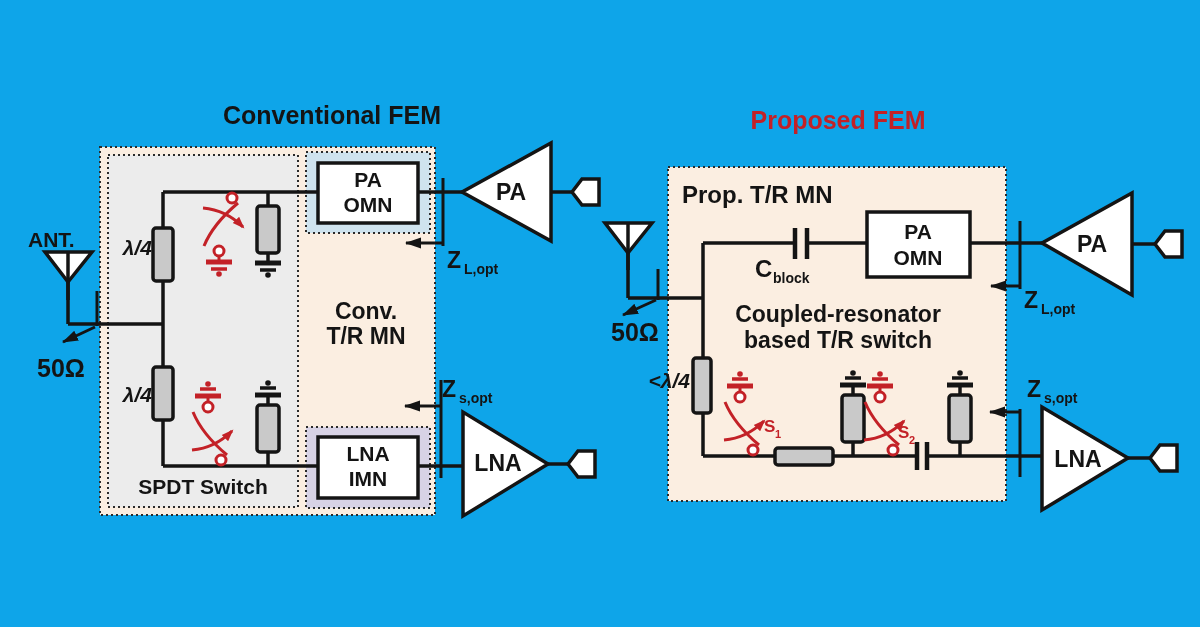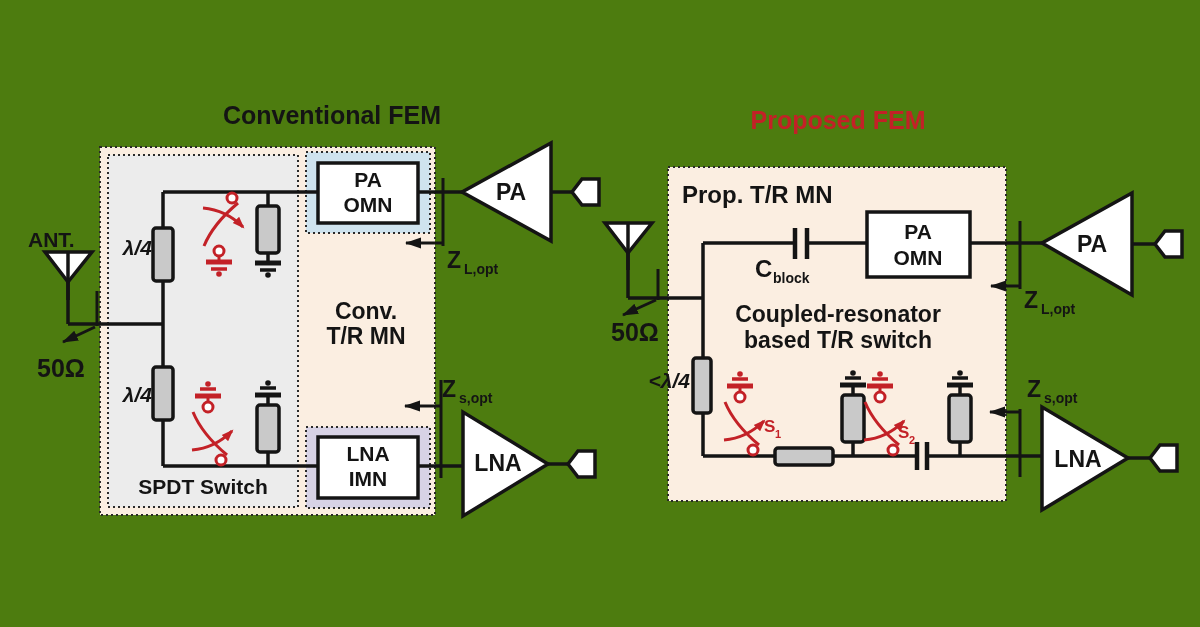--- a/index.html
+++ b/index.html
@@ -1,16 +1,16 @@
 <!DOCTYPE html>
 <html><head>
 <meta charset="utf-8">
 <style>
   html,body{margin:0;padding:0;background:#fff;}
-  #stage{position:relative;width:1200px;height:627px;background:#4d7c0f;overflow:hidden;}
+  #stage{position:relative;width:1200px;height:627px;background:#0ea5e9;overflow:hidden;}
   svg{position:absolute;left:0;top:0;}
   text{font-family:"Liberation Sans","DejaVu Sans",sans-serif;font-weight:bold;fill:#141414;}
   .redtx{fill:#c32127;}
   .it{font-style:italic;}
   .w{stroke:#141414;stroke-width:3.5;fill:none;}
   .tk{stroke:#141414;stroke-width:3;fill:none;}
   .bx{fill:#ffffff;stroke:#141414;stroke-width:3.5;}
   .el{fill:#c9c9c9;stroke:#141414;stroke-width:3.5;}
   .db{stroke:#2a2a2a;stroke-width:2;stroke-dasharray:2 3;}
   .cap{stroke:#141414;stroke-width:4.5;}

